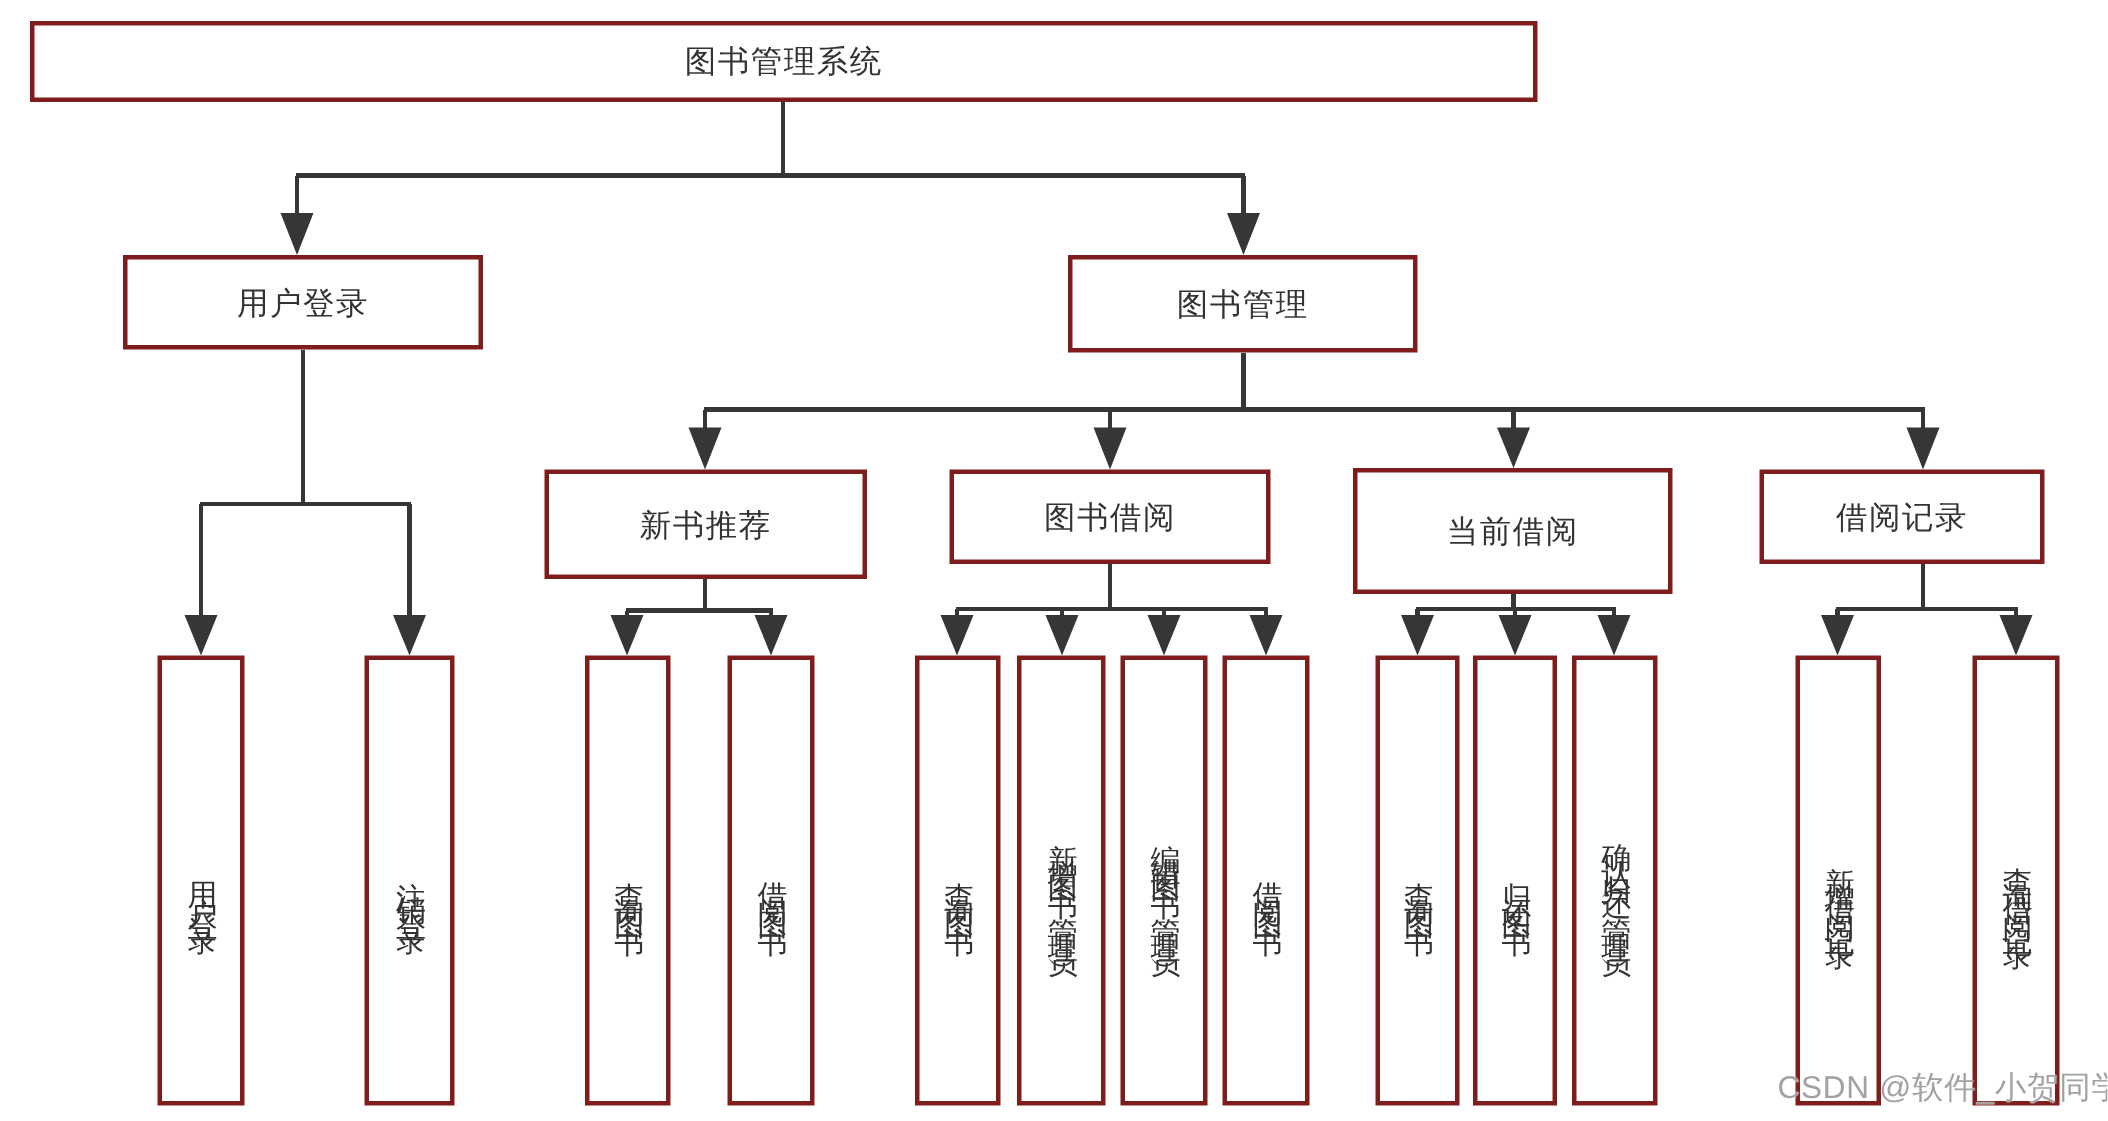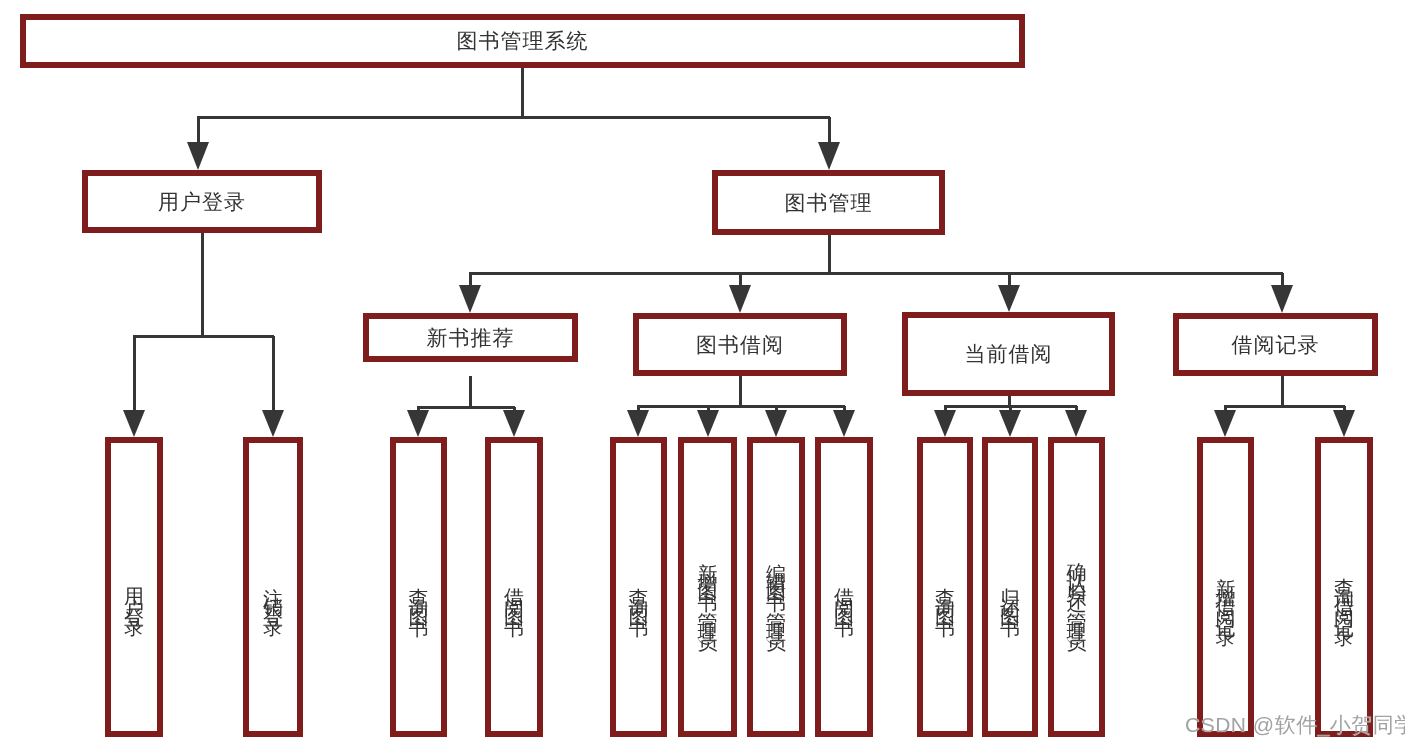--- a/index.html
+++ b/index.html
@@ -12,21 +12,21 @@
     overflow: hidden;
   }
   .wires {
     position: absolute;
     left: 0; top: 0;
     width: 1405px; height: 747px;
   }
   .box {
     position: absolute;
     background: #ffffff;
-    border: 6px solid #7f1d1d;
+    border: 3px solid #7f1d1d;
     box-sizing: border-box;
     display: flex;
     align-items: center;
     justify-content: center;
     color: #333333;
   }
   .h-label {
     font-size: 21px;
     letter-spacing: 1px;
     white-space: nowrap;
@@ -127,30 +127,30 @@
     <span class="h-label">图书管理系统</span>
   </div>
 
   <div class="box" style="left:82px; top:170px; width:240px; height:63px;">
     <span class="h-label">用户登录</span>
   </div>
   <div class="box" style="left:712px; top:170px; width:233px; height:65px;text-align:center;">
     <span class="h-label">图书管理</span>
   </div>
 
-  <div class="box" style="left:363px; top:313px; width:215px; height:49px;">
+  <div class="box" style="left:363px; top:313px; width:215px; height:73px;">
     <span class="h-label">新书推荐</span>
   </div>
   <div class="box" style="left:633px; top:313px; width:214px; height:63px;">
     <span class="h-label">图书借阅</span>
   </div>
   <div class="box" style="left:902px; top:312px; width:213px; height:84px;">
     <span class="h-label">当前借阅</span>
   </div>
-  <div class="box" style="left:1173px; top:313px; width:205px; height:63px;text-align:center;">
+  <div class="box" style="left:1173px; top:313px; width:190px; height:63px;text-align:center;">
     <span class="h-label">借阅记录</span>
   </div>
 
   <div class="box" style="left:105px; top:437px; width:58px; height:300px;">
     <span class="v-label">用户登录</span>
   </div>
   <div class="box" style="left:243px; top:437px; width:60px; height:300px;">
     <span class="v-label">注销登录</span>
   </div>
 

